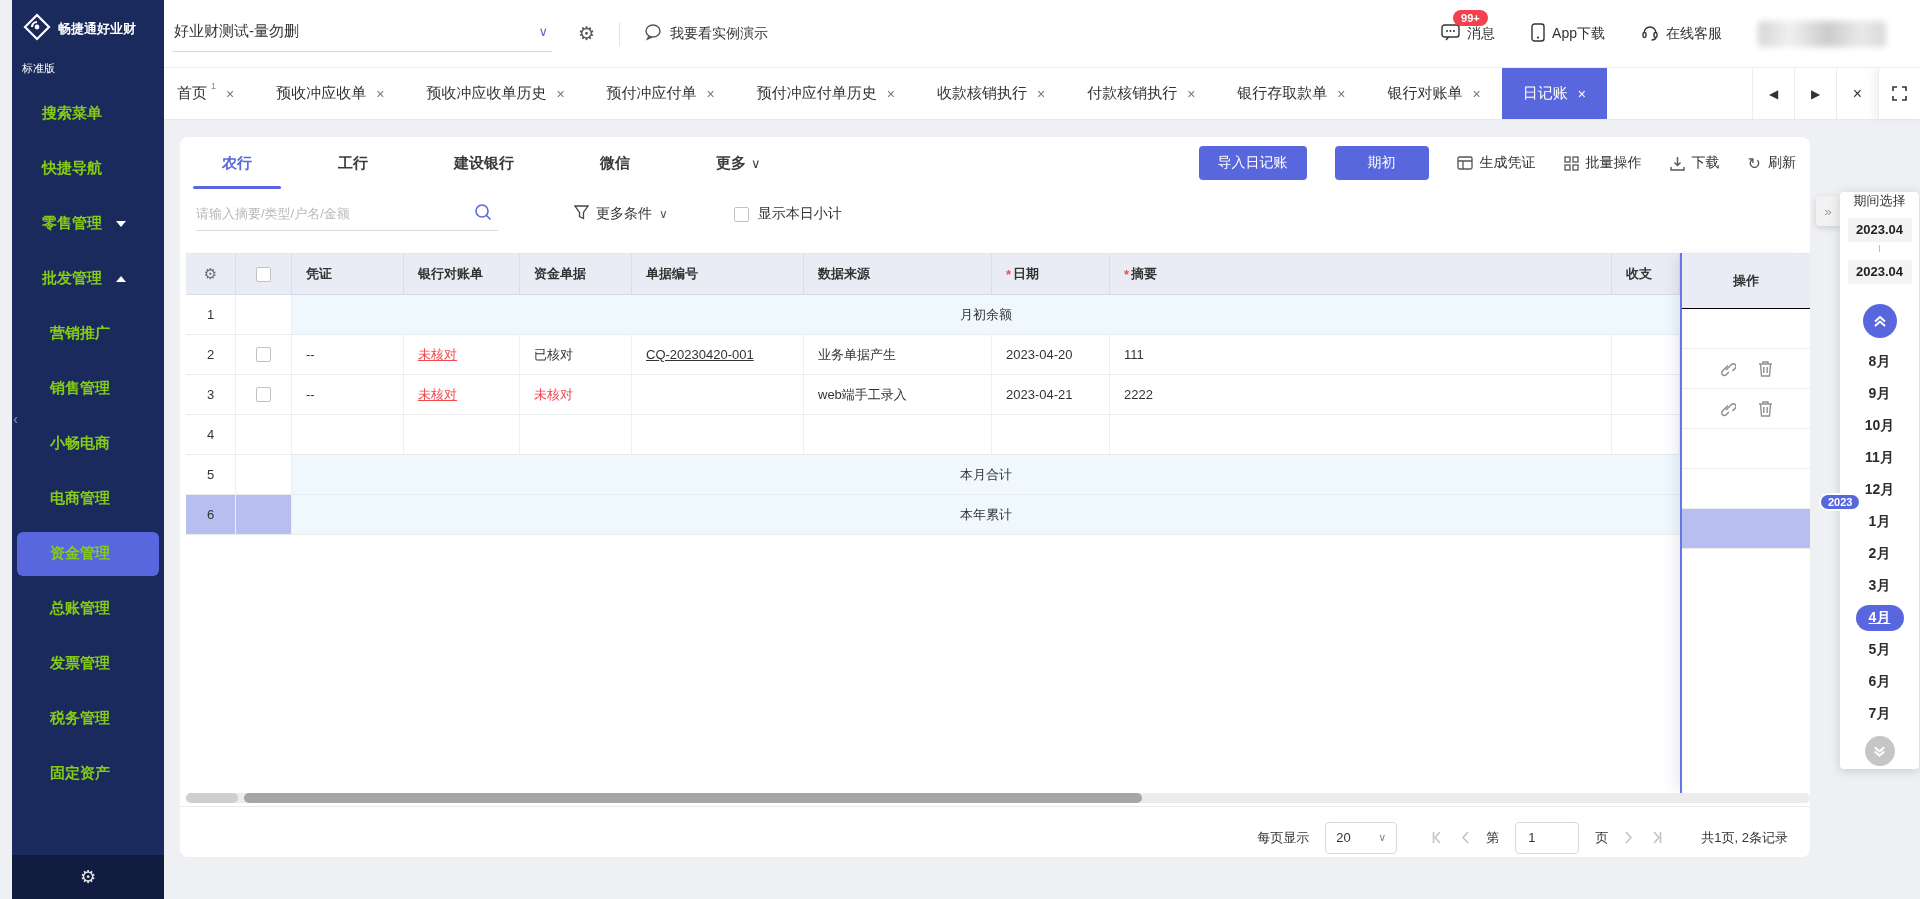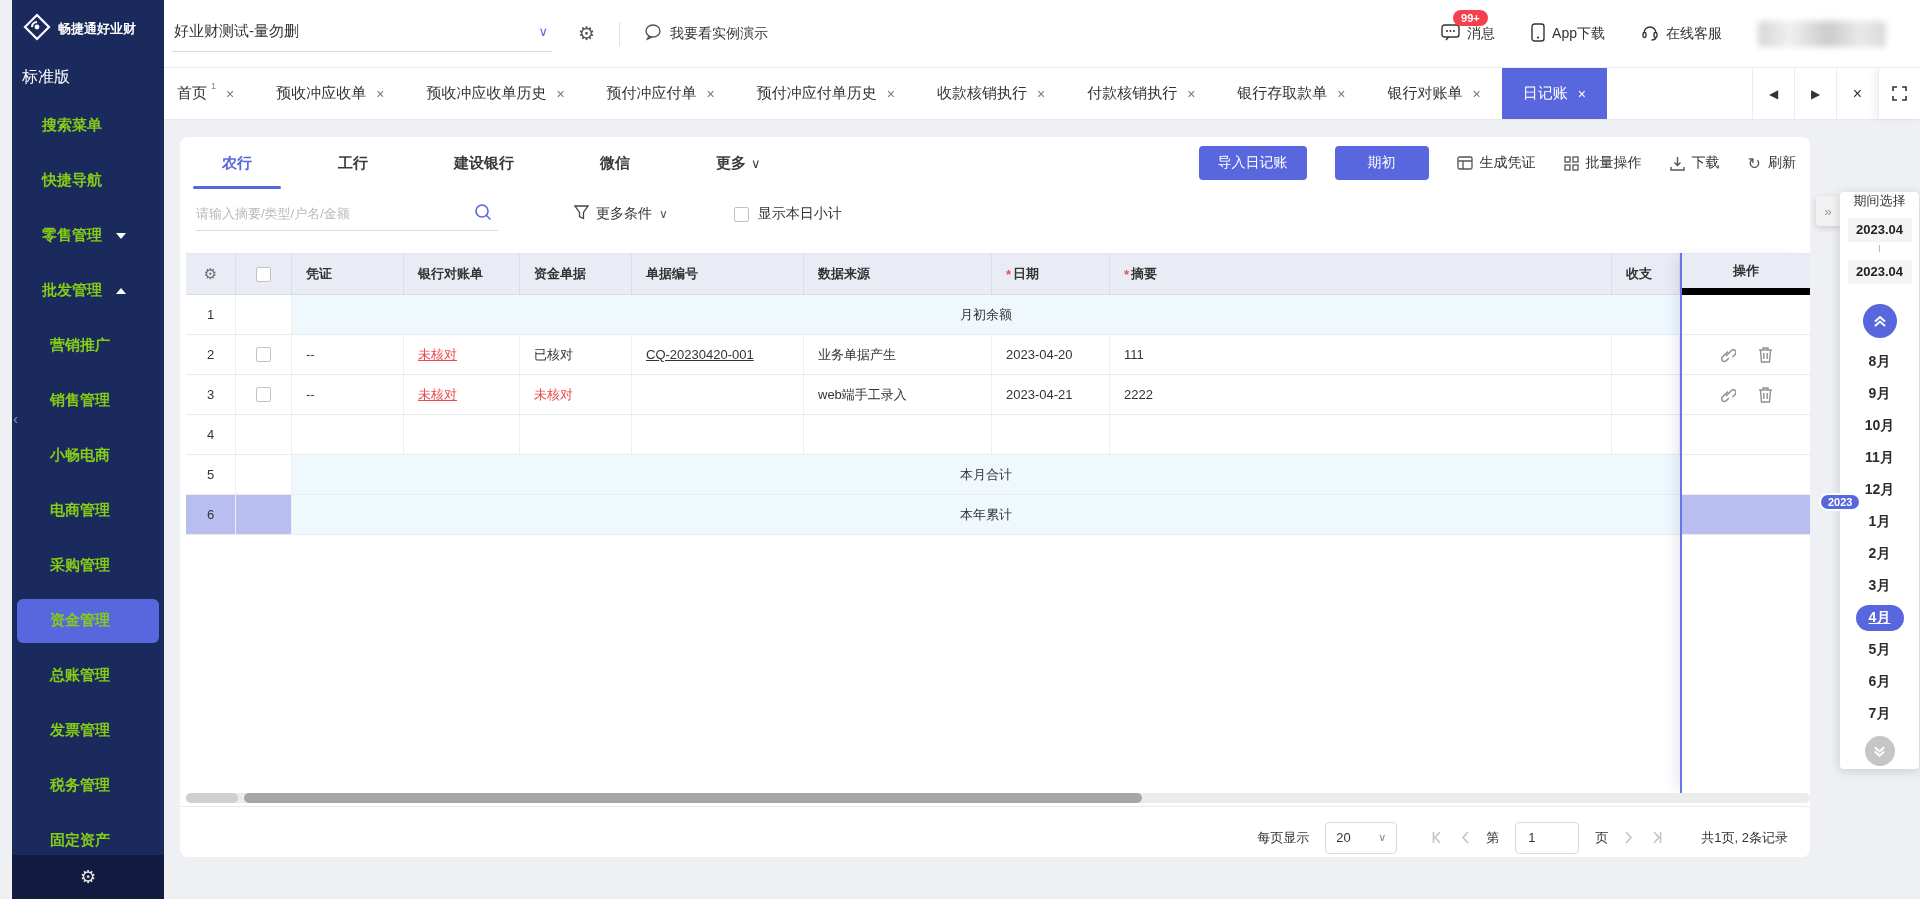--- a/index.html
+++ b/index.html
@@ -4,21 +4,21 @@
 <style>
   * { margin:0; padding:0; box-sizing:border-box; }
   html,body { width:1920px; height:899px; overflow:hidden; font-family:"Liberation Sans","DejaVu Sans",sans-serif; background:#eef0f4; }
   .stage { position:relative; width:1920px; height:899px; }
 
   
   .sidebar { position:absolute; left:12px; top:0; width:152px; height:899px; background:#1b2a5c; z-index:30; }
   .logo-area { padding:12px 6px 2px 10px; color:#fff; }
   .logo-row { display:flex; align-items:center; gap:6px; }
   .logo-name { font-size:13px; font-weight:700; white-space:nowrap; }
-  .logo-edition { font-size:16px; margin-top:21px; }
+  .logo-edition { font-size:11px; margin-top:15px; }
   .side-menu { margin-top:8px; list-style:none; }
   .side-menu li { position:relative; height:55px; display:flex; align-items:center; padding-left:30px; color:#84cc16; font-size:15px; font-weight:600; cursor:pointer; }
   .side-menu li.child { padding-left:38px; }
   .side-menu li .hl { position:absolute; left:5px; right:5px; top:6px; bottom:5px; background:#5867dd; border-radius:6px; z-index:0; }
   .side-menu li span.lbl { position:relative; z-index:1; }
   .tri { margin-left:14px; width:0; height:0; border-left:5px solid transparent; border-right:5px solid transparent; position:relative; z-index:1; }
   .tri.down { border-top:6px solid #fff; }
   .tri.up { border-bottom:6px solid #fff; }
   .side-bottom { position:absolute; left:0; right:0; bottom:0; height:44px; background:#121c40; display:flex; align-items:center; justify-content:center; color:#e8e8e8; font-size:18px; cursor:pointer; }
   .side-collapse { position:absolute; left:1px; top:410px; color:#8b94bb; font-size:15px; cursor:pointer; }
@@ -83,21 +83,21 @@
   .bordered .tc { border-right:1px solid #efefef; }
   .merge { flex:1; background:#eff8fd; display:flex; align-items:center; justify-content:center; }
   .numcell { border-right:1px solid #efefef; }
   .sel { background:#b9bef1 !important; }
   .req { color:#f0484d; margin-right:2px; }
   .red { color:#f0484d; }
   .u { text-decoration:underline; cursor:pointer; }
   .gearcell { color:#6b6b6b; font-size:15px; }
 
   .ops-col { position:absolute; top:116px; right:0; width:130px; height:540px; background:#fff; border-left:2px solid #6676e8; box-shadow:-9px 0 12px -4px rgba(40,60,120,.10); }
-  .ops-head { height:42px; background:#e9ecf4; border-bottom:7px solid #000000; border-top:1px solid #e3e6f0; font-weight:700; font-size:13px; color:#333; display:flex; align-items:center; justify-content:center; }
+  .ops-head { height:56px; background:#e9ecf4; border-bottom:1px solid #000000; border-top:1px solid #e3e6f0; font-weight:700; font-size:13px; color:#333; display:flex; align-items:center; justify-content:center; }
   .ops-cell { height:40px; border-bottom:1px solid #ebebeb; display:flex; align-items:center; justify-content:center; gap:22px; background:#fff; }
   .ops-cell svg { cursor:pointer; }
 
   
   .hscroll { position:absolute; left:6px; right:0; top:656px; height:10px; background:#ececec; border-radius:5px; }
   .hthumb { position:absolute; left:58px; top:0; width:898px; height:10px; background:#a6a6a6; border-radius:5px; cursor:grab; }
   .hthumb-l { position:absolute; left:0; top:0; width:52px; height:10px; background:#cfcfcf; border-radius:5px; }
   .pagination { position:absolute; left:0; right:0; top:669px; height:62px; border-top:1px solid #eaeaea; display:flex; align-items:center; justify-content:flex-end; gap:16px; padding-right:22px; font-size:13px; color:#333; }
   .pg-select { width:72px; height:32px; border:1px solid #d9d9d9; border-radius:4px; display:flex; align-items:center; justify-content:space-between; padding:0 10px; cursor:pointer; }
   .pg-select .chev { color:#888; font-size:11px; }
@@ -162,23 +162,20 @@
         <li class="child">
           <span class="lbl">销售管理</span>
         </li>
         <li class="child">
           <span class="lbl">小畅电商</span>
         </li>
         <li class="child">
           <span class="lbl">电商管理</span>
         </li>
         <li class="child">
-          <span class="lbl">采购管理</span>
-        </li>
-        <li class="child">
           <span class="hl"></span>
           <span class="lbl">资金管理</span>
         </li>
         <li class="child">
           <span class="lbl">总账管理</span>
         </li>
         <li class="child">
           <span class="lbl">发票管理</span>
         </li>
         <li class="child">

